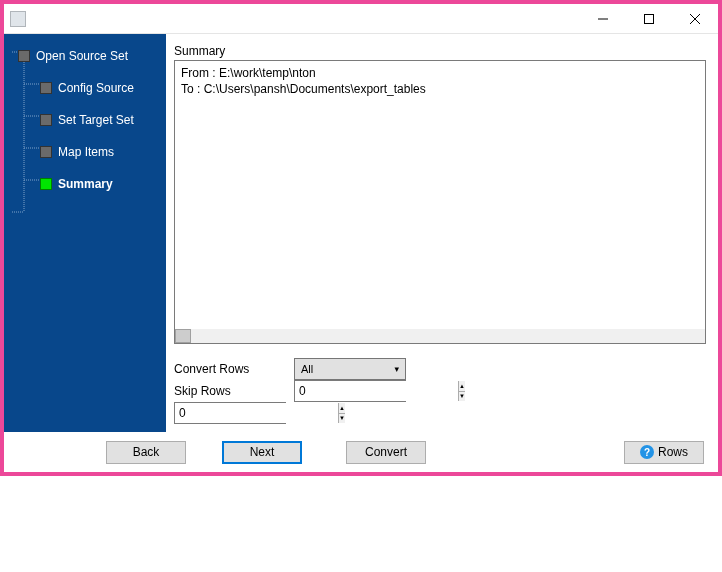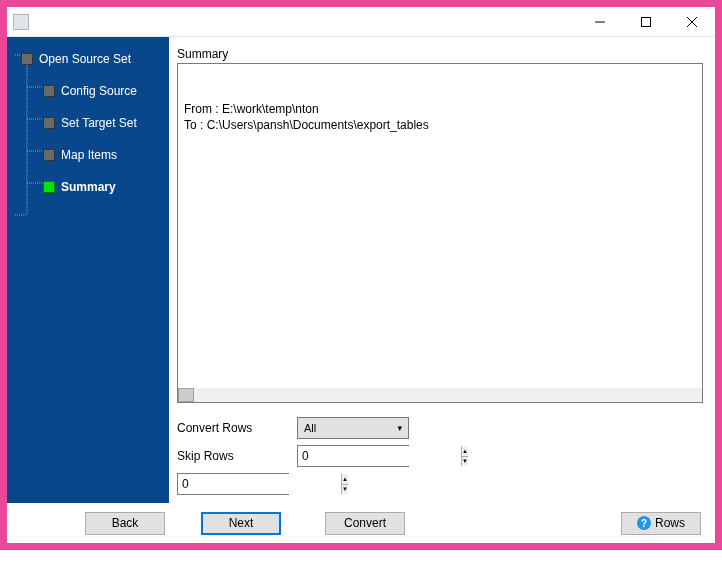--- a/index.html
+++ b/index.html
@@ -1,18 +1,18 @@
 <!DOCTYPE html>
 <html><head>
   <meta charset="utf-8">
   <style>
     * { box-sizing: border-box; margin: 0; padding: 0; }
     body { font-family: "Segoe UI", Tahoma, sans-serif; font-size: 12px; background: #fff; width: 722px; height: 572px; overflow: hidden; position: relative; }
     
-    .window { width: 722px; height: 550px; border: 7px solid #ec4899; display: flex; flex-direction: column; background: #fff; }
+    .window { width: 722px; height: 476px; border: 4px solid #ec4899; display: flex; flex-direction: column; background: #fff; }
     
     .titlebar { height: 30px; display: flex; align-items: center; padding: 0 0 0 6px; border-bottom: 1px solid #e5e5e5; }
     .titlebar-icon { width: 16px; height: 16px; background: #e0e5ea; border: 1px solid #b0b5ba; margin-right: 4px; }
     .titlebar-spacer { flex: 1; }
     .titlebar-btn { width: 46px; height: 30px; display: flex; align-items: center; justify-content: center; font-size: 13px; color: #000; }
     .titlebar-btn.close { width: 46px; }
     .titlebar-btn svg { width: 10px; height: 10px; }
     
     .body-area { flex: 1; display: flex; }
     
@@ -23,42 +23,42 @@
     .tree-item.current .node-box { background: #00e600; border: 1px solid #008000; }
     .tree-item .label { white-space: nowrap; }
     .tree-item.current .label { font-weight: bold; }
     .tree-item.top { padding-left: 14px; }
     .tree-item.child { padding-left: 36px; }
     .tree-lines { position: absolute; left: 0; top: 0; pointer-events: none; }
     
     .main { flex: 1; display: flex; flex-direction: column; padding: 10px 12px 8px 8px; }
     .section-title { font-size: 12px; margin-bottom: 2px; color: #000; }
     .summary-box { flex: 1; border: 1px solid #7a7a7a; background: #fff; padding: 4px 6px; font-size: 12px; line-height: 1.35; overflow: auto; display: flex; flex-direction: column; }
-    .summary-text-area { flex: 1; margin-top: 33px; }
+    .summary-text-area { flex: 1; }
     .summary-scroll-h { height: 14px; display: flex; align-items: center; justify-content: flex-start; margin: 0 -6px -4px -6px; background: #f0f0f0; }
     .summary-scroll-h .thumb { width: 16px; height: 14px; background: #cdcdcd; border: 1px solid #a0a0a0; }
     
-    .controls { margin-top: 14px; display: grid; grid-template-columns: 120px 1fr 30px; row-gap: 6px; align-items: center; }
+    .controls { margin-top: 14px; display: grid; grid-template-columns: 120px 1fr 30px; align-items: center; }
     .ctrl-label { font-size: 12px; }
     .ctrl-field { display: flex; align-items: center; }
     select, input[type=text] { font-family: inherit; font-size: 12px; height: 22px; border: 1px solid #7a7a7a; background: #fff; padding: 0 4px; }
     .dropdown { width: 112px; height: 22px; border: 1px solid #767676; display: flex; align-items: center; padding: 0 6px; background: #e1e1e1; position: relative; }
     .dropdown .dd-text { flex: 1; font-size: 11px; background: transparent; }
     .dropdown .dd-arrow { font-size: 9px; color: #000; }
     .spinner { width: 112px; height: 22px; display: flex; border: 1px solid #7a7a7a; background: #fff; }
     .spinner input { border: none; flex: 1; height: 100%; padding: 0 4px; font-size: 12px; outline: none; }
     .spinner .spin-btns { width: 17px; display: flex; flex-direction: column; border-left: 1px solid #acacac; }
     .spinner .spin-btn { flex: 1; display: flex; align-items: center; justify-content: center; background: #f0f0f0; font-size: 6px; line-height: 1; }
     .spinner .spin-btn:first-child { border-bottom: 1px solid #acacac; }
     .logfile-row { grid-column: 1 / 4; display: flex; align-items: center; gap: 0; }
     .logfile-row .ctrl-label { width: 120px; flex-shrink: 0; }
     .logfile-input { flex: 1; height: 22px; border: 1px solid #7a7a7a; padding: 0 4px; font-size: 12px; margin-right: 8px; }
     .browse-btn { width: 24px; height: 22px; border: 1px solid #0078d7; background: #fff; display: flex; align-items: center; justify-content: center; color: #0078d7; font-size: 13px; }
     
-    .button-bar { height: 40px; display: flex; align-items: center; padding: 0 14px 0 78px; gap: 0; }
+    .button-bar { height: 40px; display: flex; align-items: center; padding: 0 14px 0 102px; gap: 0; }
     .btn { height: 23px; width: 80px; border: 1px solid #adadad; background: #e1e1e1; font-size: 12px; display: flex; align-items: center; justify-content: center; cursor: default; }
     .btn.primary { border: 2px solid #0078d7; background: #e1e1e1; }
     .btn-spacer { flex: 1; }
     .help-btn { display: flex; align-items: center; gap: 4px; }
     .help-icon { width: 14px; height: 14px; border-radius: 50%; background: #2393e6; color: #fff; display: flex; align-items: center; justify-content: center; font-size: 10px; font-weight: bold; }
     .btn-gap { width: 36px; }
     .btn-gap2 { width: 44px; }
   </style>
 </head>
 <body>

